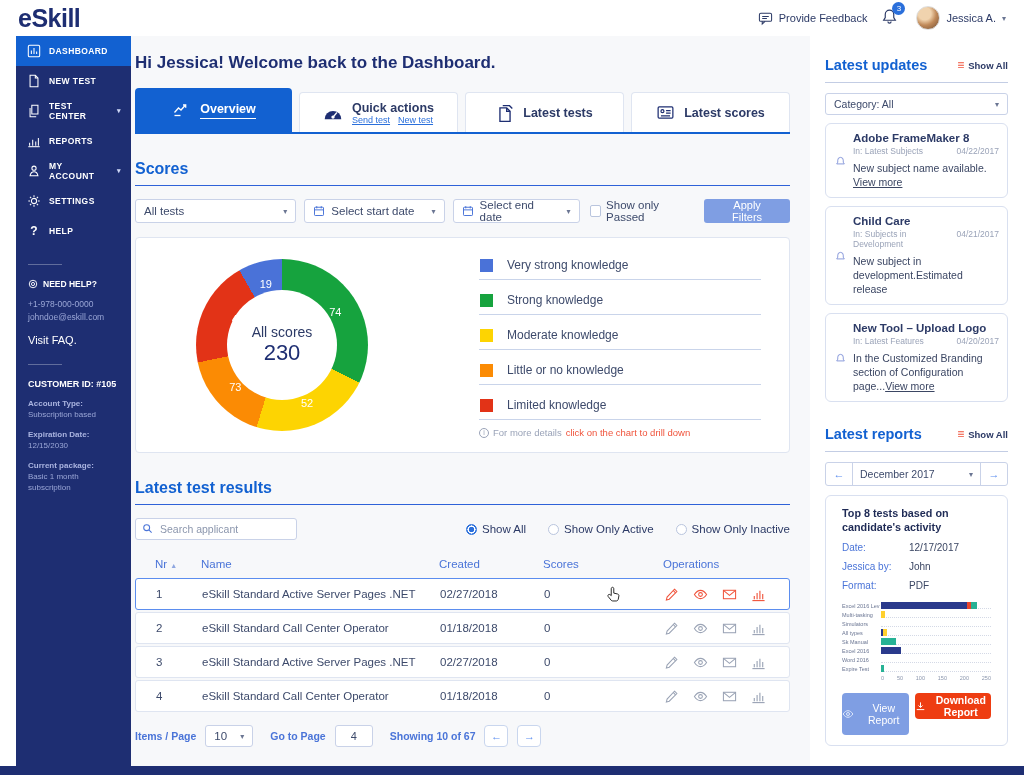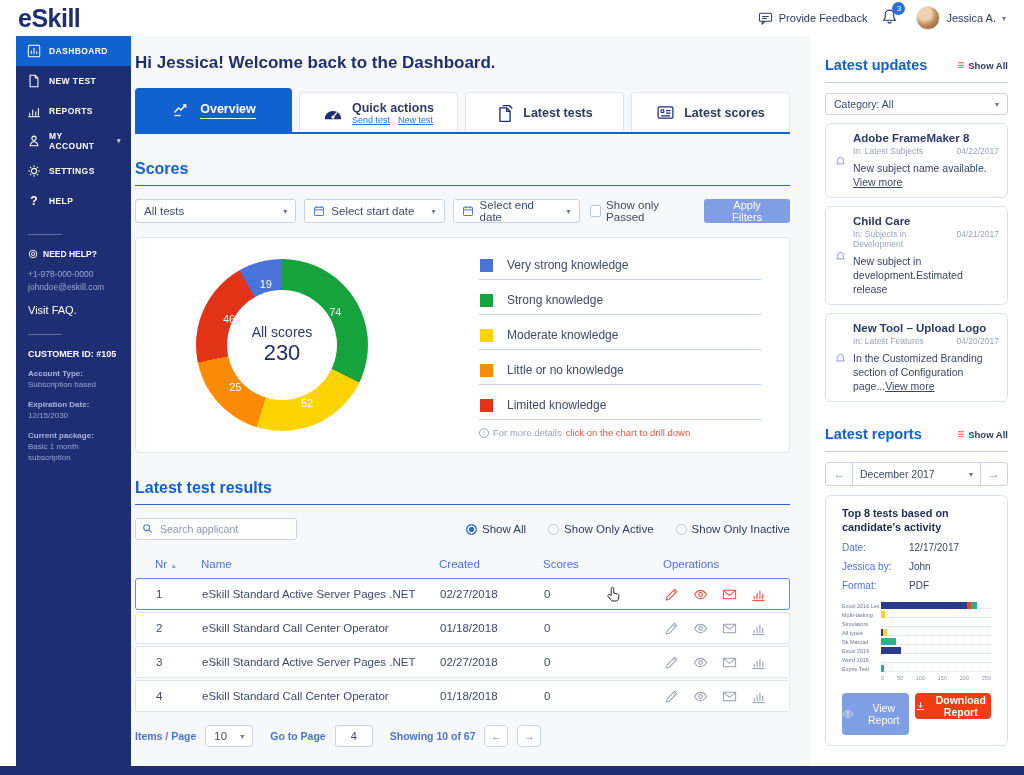--- a/index.html
+++ b/index.html
@@ -208,20 +208,30 @@
         <svg width="14" height="14" viewBox="0 0 16 16" fill="none" stroke="#fff" stroke-width="1.2">
           <path d="M3.5 1.5h6l3 3v10h-9z"></path>
             <path d="M9.5 1.5v3h3"></path>
         </svg>
       </span>
       <span>NEW TEST</span>
     </div>
     <div class="nav-item">
       <span class="icon">
         <svg width="14" height="14" viewBox="0 0 16 16" fill="none" stroke="#fff" stroke-width="1.2">
+          <path d="M5.5 1.5h7v10h-7z"></path>
+            <path d="M3.5 4.5v10h7"></path>
+        </svg>
+      </span>
+      <span>TEST CENTER</span>
+      <span class="nav-caret">▾</span>
+    </div>
+    <div class="nav-item">
+      <span class="icon">
+        <svg width="14" height="14" viewBox="0 0 16 16" fill="none" stroke="#fff" stroke-width="1.2">
           <path d="M3 13.5V10M6.5 13.5V6.5M10 13.5V8.5M13 13.5V4.5"></path>
             <path d="M1.5 14.5h13"></path>
         </svg>
       </span>
       <span>REPORTS</span>
     </div>
     <div class="nav-item">
       <span class="icon">
         <svg width="14" height="14" viewBox="0 0 16 16" fill="none" stroke="#fff" stroke-width="1.2">
           <circle cx="8" cy="4.8" r="2.4"></circle>
@@ -367,22 +377,22 @@
       </div>
 
       <div class="chart-panel">
         <div class="donut" id="donut" style="background: conic-gradient(rgb(22, 163, 62) 0deg, rgb(22, 163, 62) 115.826deg, rgb(253, 212, 2) 115.826deg, rgb(253, 212, 2) 197.217deg, rgb(251, 139, 4) 197.217deg, rgb(251, 139, 4) 258.261deg, rgb(226, 51, 23) 258.261deg, rgb(226, 51, 23) 330.261deg, rgb(74, 114, 216) 330.261deg, rgb(74, 114, 216) 360deg);">
           <div class="donut-hole">
             <span class="donut-center-label">All scores</span>
             <span class="donut-center-value">230</span>
           </div>
         <span class="donut-val" style="left: 139.376px; top: 52.534px;">74</span>
             <span class="donut-val" style="left: 111.099px; top: 143.784px;">52</span>
-            <span class="donut-val" style="left: 39.3743px; top: 128.368px;">25</span>
-            <span class="donut-val" style="left: 33px; top: 60.1138px;">46</span>
+            <span class="donut-val" style="left: 39.3743px; top: 128.368px;">73</span>
+            <span class="donut-val" style="left: 42px; top: 60.1138px; font-weight: bold;">46</span>
             <span class="donut-val" style="left: 69.833px; top: 25.1097px;">19</span>
           </div>
         <div class="legend">
           <div class="legend-item">
             <span class="swatch" style="background: rgb(74, 114, 216);"></span>
             <span class="legend-label">Very strong knowledge</span>
           </div>
           <div class="legend-item">
             <span class="swatch" style="background: rgb(22, 163, 62);"></span>
             <span class="legend-label">Strong knowledge</span>

